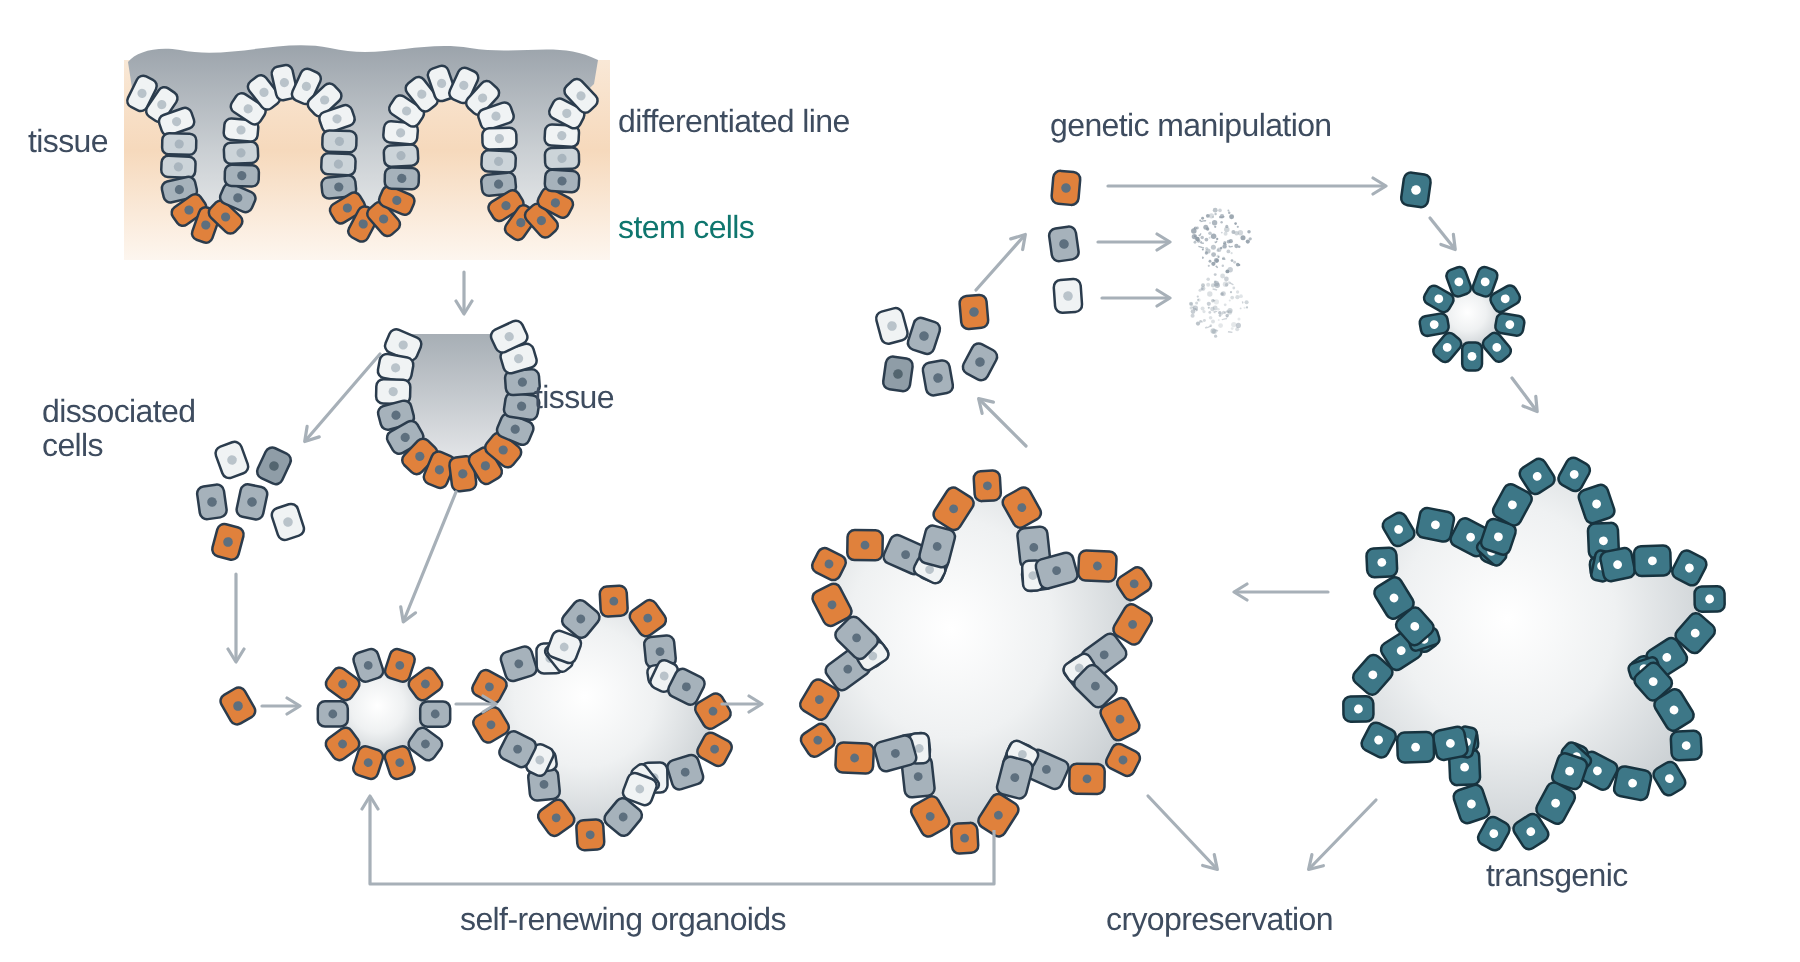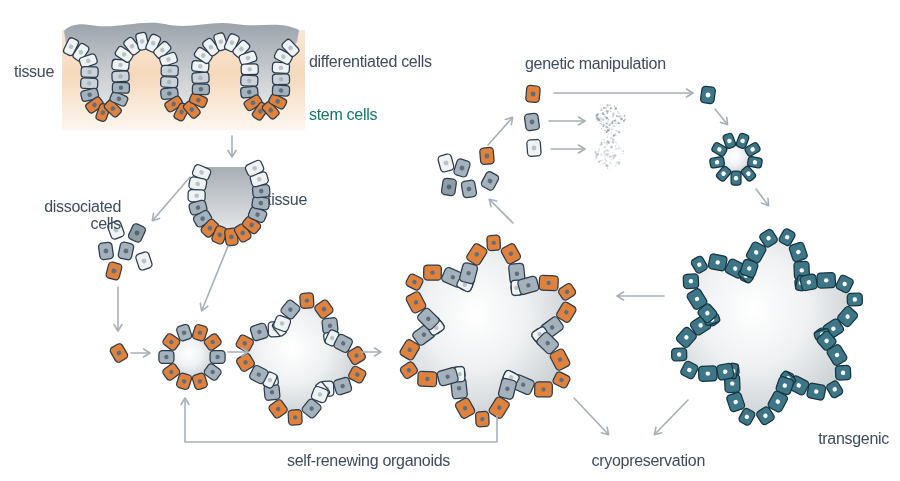--- a/index.html
+++ b/index.html
@@ -2,21 +2,21 @@
 <html><head>
 <meta charset="utf-8">
 <style>
   *{margin:0;padding:0;box-sizing:border-box}
   html,body{background:#ffffff}
   .stage{position:relative;width:900px;height:481px;background:#ffffff;
          font-family:Liberation Sans, sans-serif;overflow:hidden}
   .stage svg{position:absolute;left:0;top:0}
   .lbl{position:absolute;color:#3e4c5f;font-size:16px;letter-spacing:-0.3px;
        line-height:17px;white-space:nowrap}
-  .lbl.center{text-align:right;white-space:normal}
+  .lbl.center{text-align:left;white-space:normal}
 </style>
 </head>
 <body>
 
 <div class="stage">
   <svg id="diagram-svg" width="900" height="481" viewBox="0 0 900 481">
       <defs>
         <marker id="ah" viewBox="0 0 10 10" refX="7" refY="5" markerWidth="10" markerHeight="10" markerUnits="userSpaceOnUse" orient="auto">
           <path d="M1.5,1 L8,5 L1.5,9" fill="none" stroke="#a7b0b8" stroke-width="1.6" stroke-linecap="round" stroke-linejoin="round"></path>
         </marker>
@@ -1121,21 +1121,21 @@
         <line x1="756" y1="189" x2="768" y2="205" stroke="#a7b0b8" stroke-width="1.6" stroke-linecap="round" marker-end="url(#ah)"></line>
         <line x1="664" y1="296" x2="618" y2="296" stroke="#a7b0b8" stroke-width="1.6" stroke-linecap="round" marker-end="url(#ah)"></line>
         <line x1="574" y1="398" x2="608" y2="434" stroke="#a7b0b8" stroke-width="1.6" stroke-linecap="round" marker-end="url(#ah)"></line>
         <line x1="688" y1="400" x2="655" y2="434" stroke="#a7b0b8" stroke-width="1.6" stroke-linecap="round" marker-end="url(#ah)"></line>
         <path d="M497,415 L497,442 L185,442 L185,399" fill="none" stroke="#a7b0b8" stroke-width="1.6" stroke-linejoin="round" marker-end="url(#ah)"></path>
       </g>
     </svg>
 
   <div class="lbl" style="left:14px;top:63px">tissue</div>
 
-  <div class="lbl" style="left:309px;top:53px">differentiated cells</div>
+  <div class="lbl" style="left:309px;top:53px">differentiated line</div>
 
   <div class="lbl" style="left: 309px; top: 106px; color: #0f766e;">stem cells</div>
 
   <div class="lbl" style="left:267px;top:191px">tissue</div>
 
   <div class="lbl center" style="left:21px;top:198px;width:100px">
     <div>dissociated</div>
     <div>cells</div>
   </div>
 

